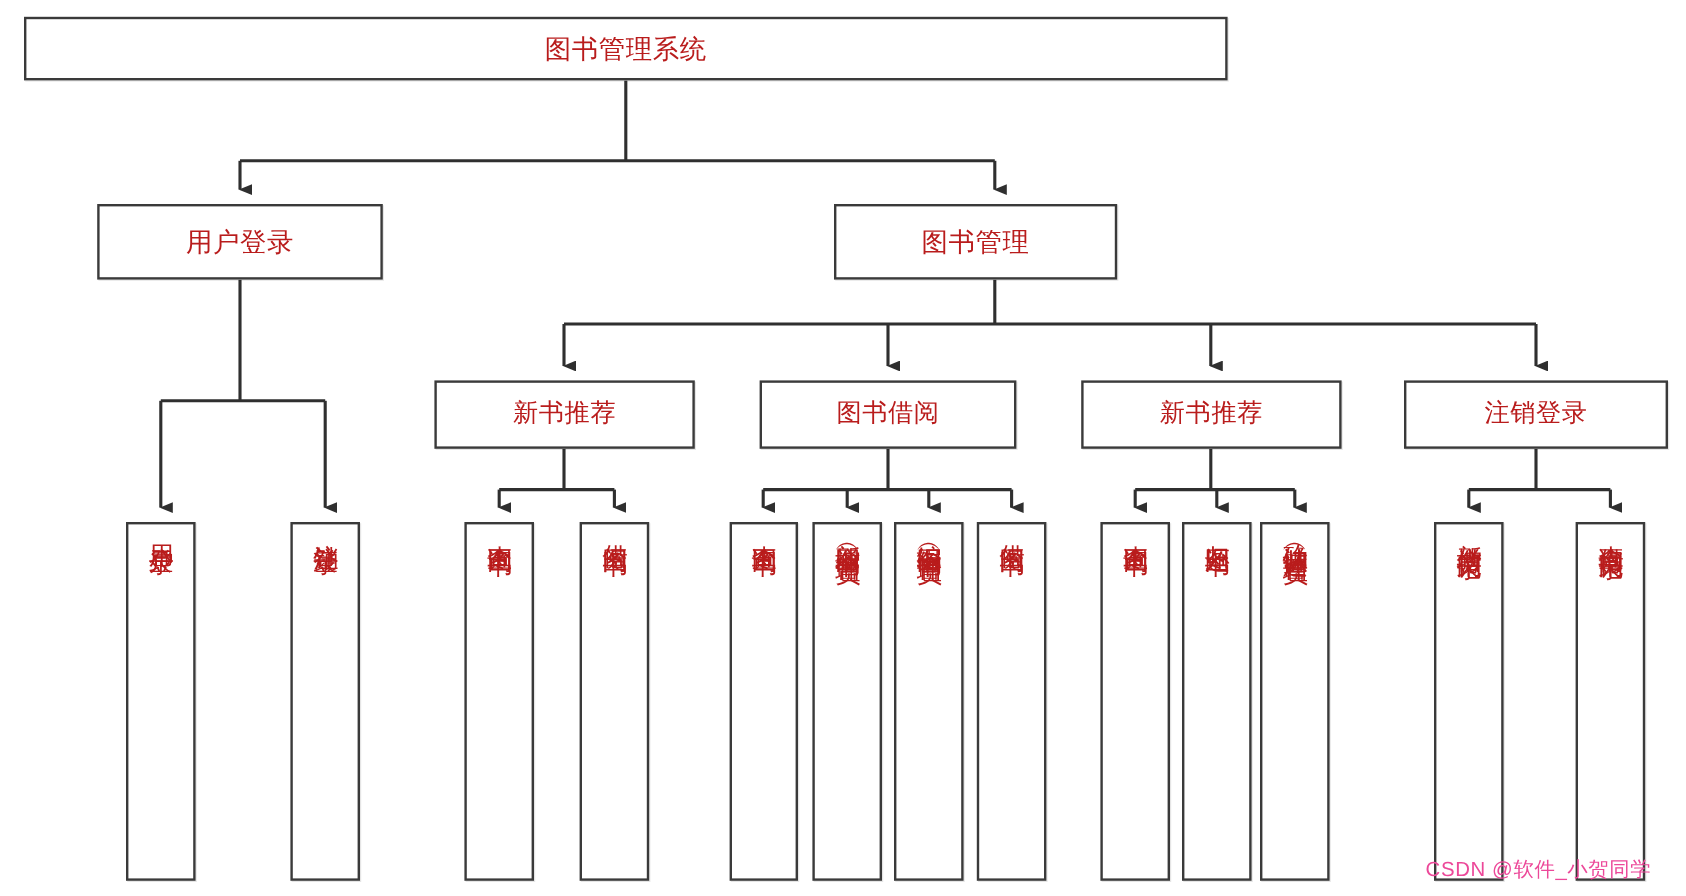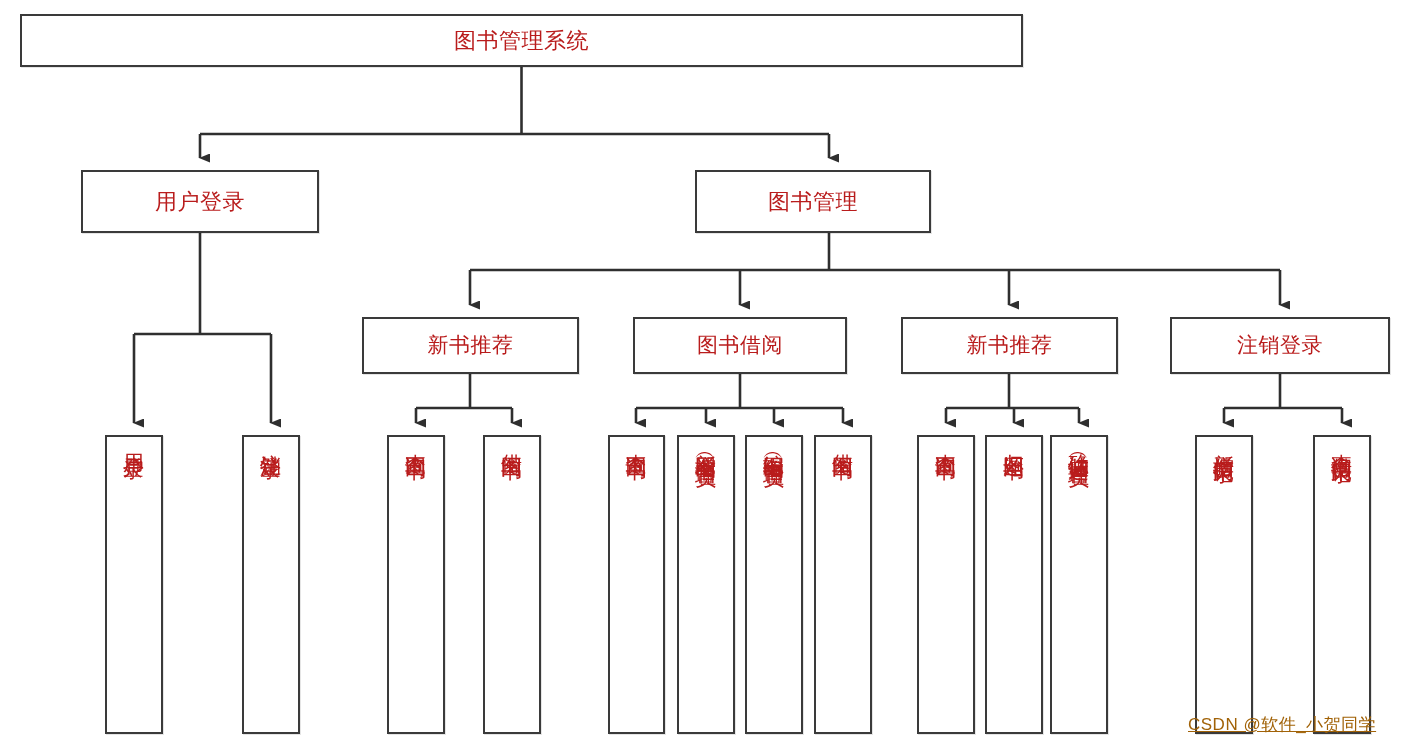--- a/index.html
+++ b/index.html
@@ -57,27 +57,26 @@
     letter-spacing: 2px;
     font-size: 21px;
     line-height: 1.0;
     max-height: 100%;
   }
   .node.root .node-label { font-size: 22px; }
   .node.level1 .node-label { font-size: 22px; }
   .node.level2 .node-label { font-size: 21px; }
   #watermark {
     position: absolute;
-    color: #a16207;
+    color: #ec4899;
     font-size: 17px;
     white-space: nowrap;
     letter-spacing: 0.5px;
     left: 1188px;
     top: 713px;
-    text-decoration: underline;
   }
 </style>
 </head>
 <body>
 
 <div id="diagram-root">
 
   <svg id="connectors" viewBox="0 0 1405 747" width="1405" height="747">
     <defs>
       <marker id="arrowhead" markerWidth="9" markerHeight="11" refX="4.5" refY="10" orient="auto" markerUnits="userSpaceOnUse">

